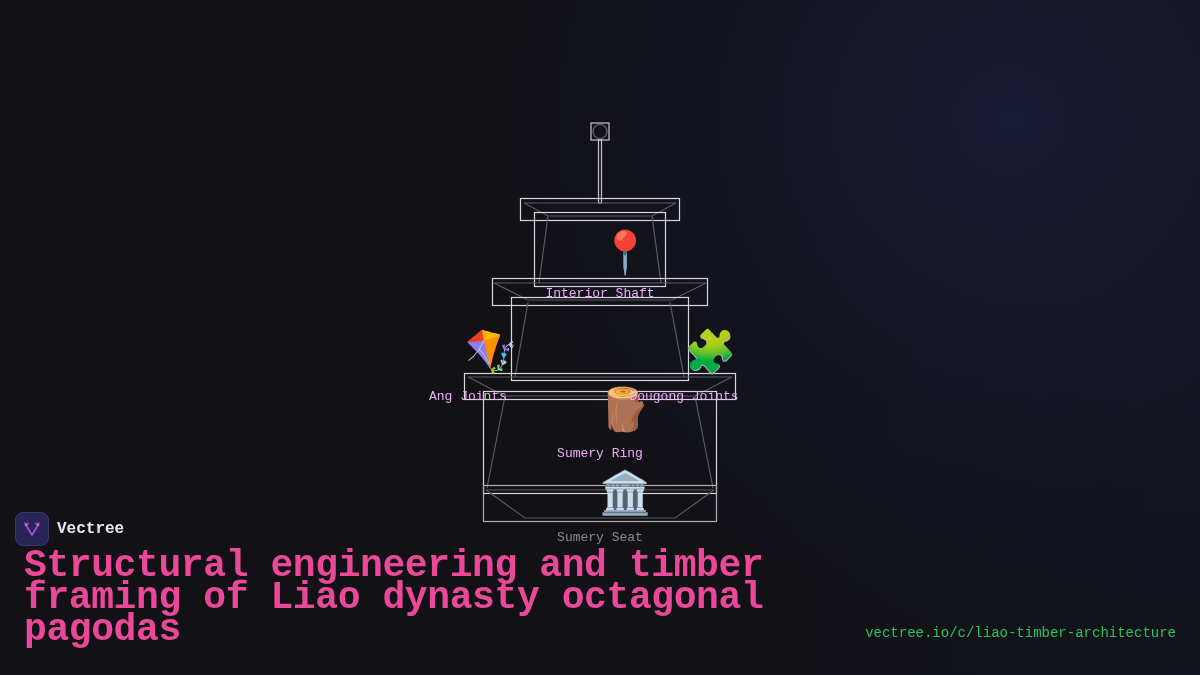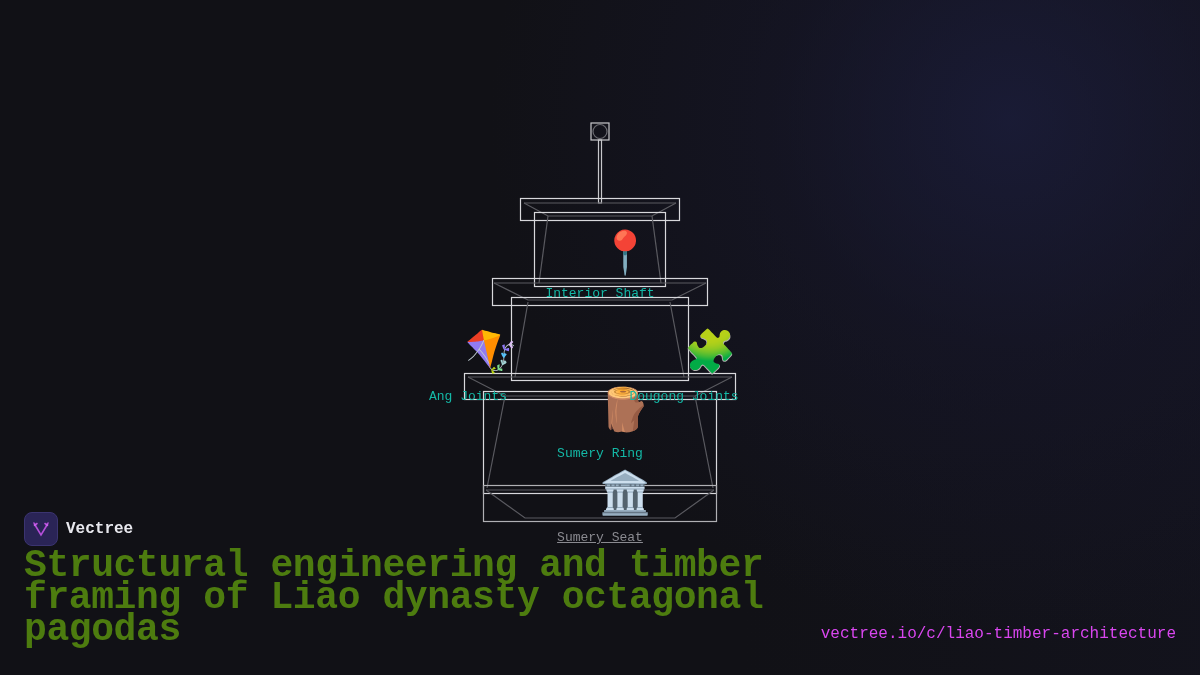--- a/index.html
+++ b/index.html
@@ -12,48 +12,48 @@
       position: absolute; inset: 0;
       background:
         radial-gradient(ellipse 520px 520px at 1010px 120px, rgba(28,30,62,0.75) 0%, rgba(24,24,48,0.45) 45%, rgba(17,17,22,0) 100%),
         linear-gradient(90deg, rgba(17,17,22,0) 62%, rgba(22,22,40,0.35) 100%);
       pointer-events: none;
     }
     .diagram { position: absolute; left: 0; top: 0; width: 1200px; height: 675px; }
     .label {
       position: absolute; transform: translateX(-50%);
       font-family: "Liberation Mono", "DejaVu Sans Mono", monospace;
-      font-size: 13px; color: #14b8a6; white-space: nowrap; line-height: 15px;
+      font-size: 13px; color: #f0abfc; white-space: nowrap; line-height: 15px;
     }
     .label.dim { color: #8a8a90; }
     .emoji {
       position: absolute; transform: translate(-50%, -50%);
       font-size: 42px; line-height: 1;
       font-family: "DejaVu Sans", sans-serif;
     }
-    .brand { position: absolute; left: 24px; top: 512px; display: flex; align-items: center; gap: 8px; text-align: right; }
+    .brand { position: absolute; left: 15px; top: 512px; display: flex; align-items: center; gap: 8px; text-align: right; }
     .brand-logo {
       width: 34px; height: 34px; border-radius: 8px;
       background: #2a2456; border: 1px solid #3b3470;
       display: flex; align-items: center; justify-content: center; box-sizing: border-box;
     }
     .brand-name {
       font-family: "Liberation Mono", "DejaVu Sans Mono", monospace;
       font-size: 16px; font-weight: bold; color: #e8e8ee;
     }
     .title {
       position: absolute; left: 24px; top: 550px; width: 760px; margin: 0;
       font-family: "Liberation Mono", "DejaVu Sans Mono", monospace;
-      font-size: 38px; font-weight: bold; line-height: 32px; color: #4d7c0f;
+      font-size: 38px; font-weight: bold; line-height: 32px; color: #ec4899;
       letter-spacing: -0.4px;
     }
     .url {
       position: absolute; right: 24px; top: 625px;
       font-family: "Liberation Mono", "DejaVu Sans Mono", monospace;
-      font-size: 16px; color: #d946ef;
+      font-size: 14px; color: #22c55e;
     }
   </style>
 </head>
 <body>
 
 <div class="bg-glow"></div>
 
 <svg class="diagram" viewBox="0 0 1200 675" xmlns="http://www.w3.org/2000/svg">
   <g fill="none" stroke-width="1.2">
 
@@ -94,21 +94,21 @@
 <span class="emoji" style="left:626px; top:253px;">📍</span>
 <span class="emoji" style="left:492px; top:352px;">🪁</span>
 <span class="emoji" style="left:711px; top:352px;">🧩</span>
 <span class="emoji" style="left:625px; top:410px;">🪵</span>
 <span class="emoji" style="left:626px; top:493px;">🏛️</span>
 
 <span class="label" style="left:600px; top:286px;">Interior Shaft</span>
 <span class="label" style="left:468px; top:389px;">Ang Joints</span>
 <span class="label" style="left:684px; top:389px;">Dougong Joints</span>
 <span class="label" style="left:600px; top:446px;">Sumery Ring</span>
-<span class="label dim" style="left:600px; top:530px;text-decoration:underline;">Sumery Seat</span>
+<span class="label dim" style="left:600px; top:530px;">Sumery Seat</span>
 
 <div class="brand">
   <div class="brand-logo">
     <svg width="18" height="18" viewBox="0 0 18 18" xmlns="http://www.w3.org/2000/svg">
       <g stroke="#b44fd9" stroke-width="1.6" fill="none" stroke-linecap="round">
         <path d="M3 5 L9 15 L15 5"></path>
         <path d="M3 5 L2 3"></path>
           <path d="M3 5 L5 3.5"></path>
         <path d="M15 5 L16 3"></path>
           <path d="M15 5 L13 3.5"></path>

